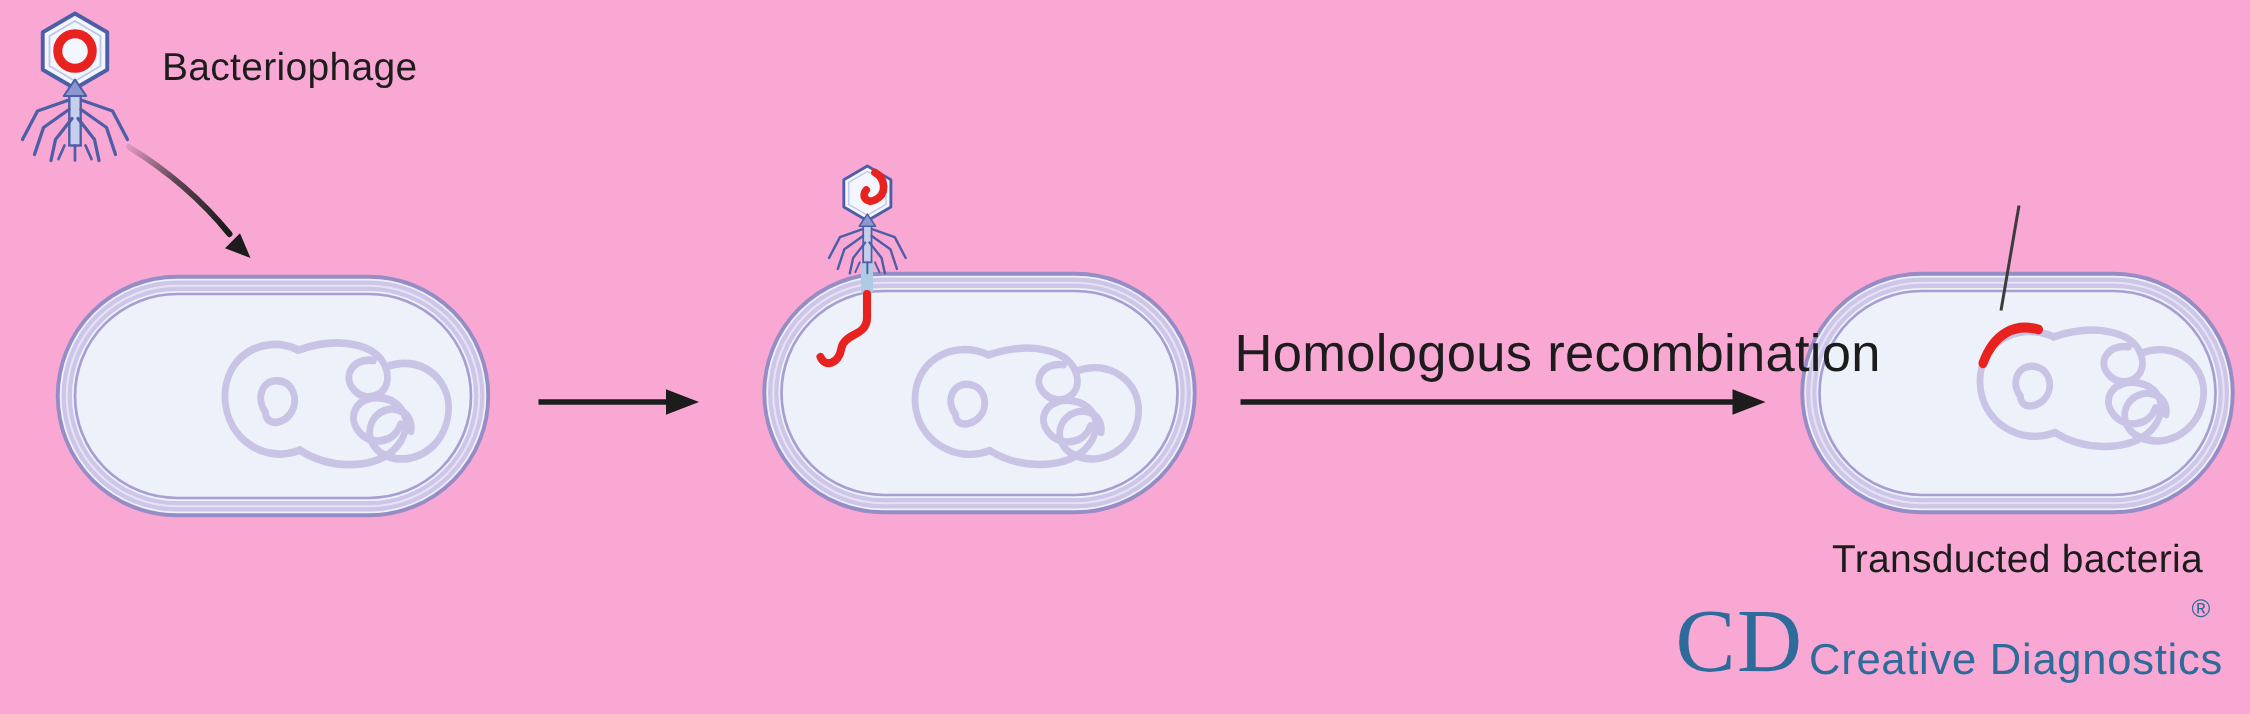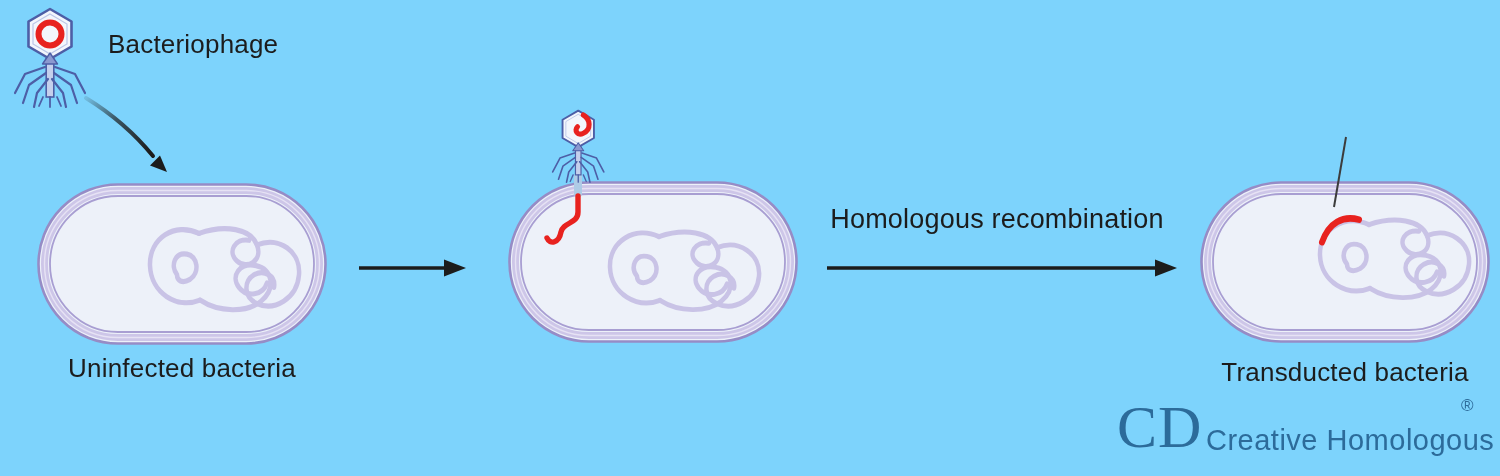--- a/index.html
+++ b/index.html
@@ -5,21 +5,21 @@
   html, body {
     margin: 0;
     padding: 0;
     background: #ffffff;
     font-family: "Liberation Sans", sans-serif;
   }
   .canvas {
     position: relative;
     width: 1500px;
     height: 476px;
-    background: #7dd3fc;
+    background: #f9a8d4;
     overflow: hidden;
   }
   .diagram-svg {
     position: absolute;
     left: 0;
     top: 0;
   }
   .label {
     position: absolute;
     color: #1c1c1c;
@@ -160,27 +160,26 @@
         <use href="#nucleoid-shape"></use>
         <path d="M52,11.5 C36,7.5 22,14 15,32" fill="none" stroke="#e8221f" stroke-width="6" stroke-linecap="round"></path>
       </g>
     </g>
 
     <line x1="1346" y1="137" x2="1334" y2="207" stroke="#3c3c3c" stroke-width="2"></line>
   </svg>
 
   <div class="label" style="left:108px; top:29px; font-size:26px;">Bacteriophage</div>
 
-  <div class="label centered" style="left:37px; top:353px; width:290px;">Uninfected bacteria</div>
 
 
-  <div class="label centered" style="left:823px; top:204px; width:348px; font-size:27px;">Homologous recombination</div>
+  <div class="label centered" style="left:823px; top:216px; width:348px; font-size:35px;">Homologous recombination</div>
 
 
   <div class="label centered" style="left:1200px; top:345px; width:290px;margin-top:12px;">Transducted bacteria</div>
 
   <div class="logo">
     <span class="logo-initials">CD</span>
-    <span class="logo-name">Creative Homologous</span>
+    <span class="logo-name">Creative Diagnostics</span>
     <span class="logo-reg">®</span>
   </div>
 
 </div>
 
 </body></html>

